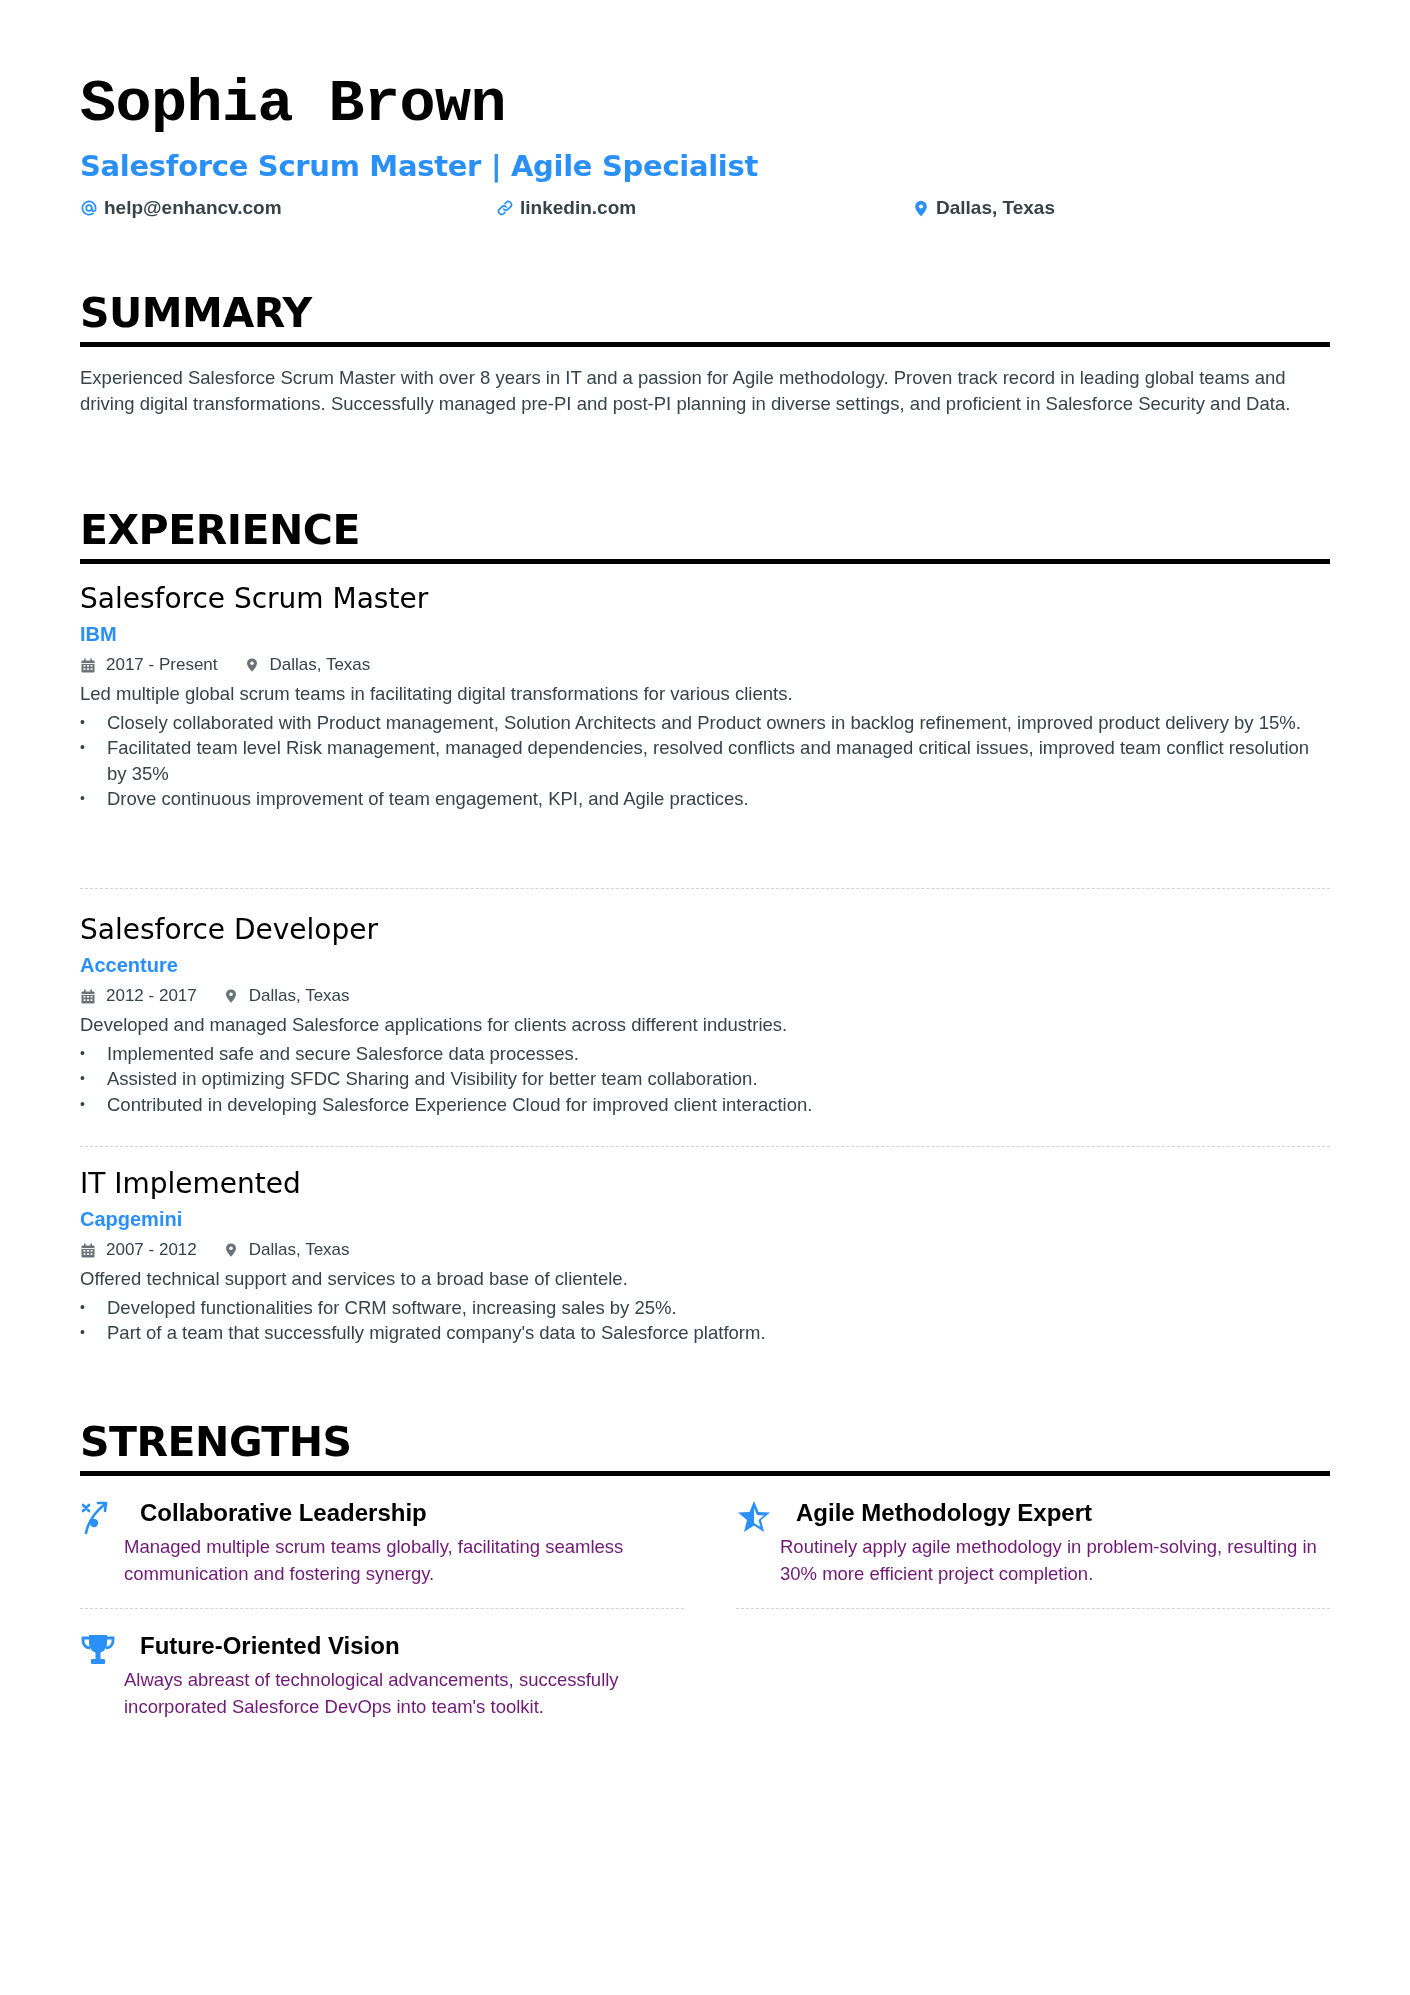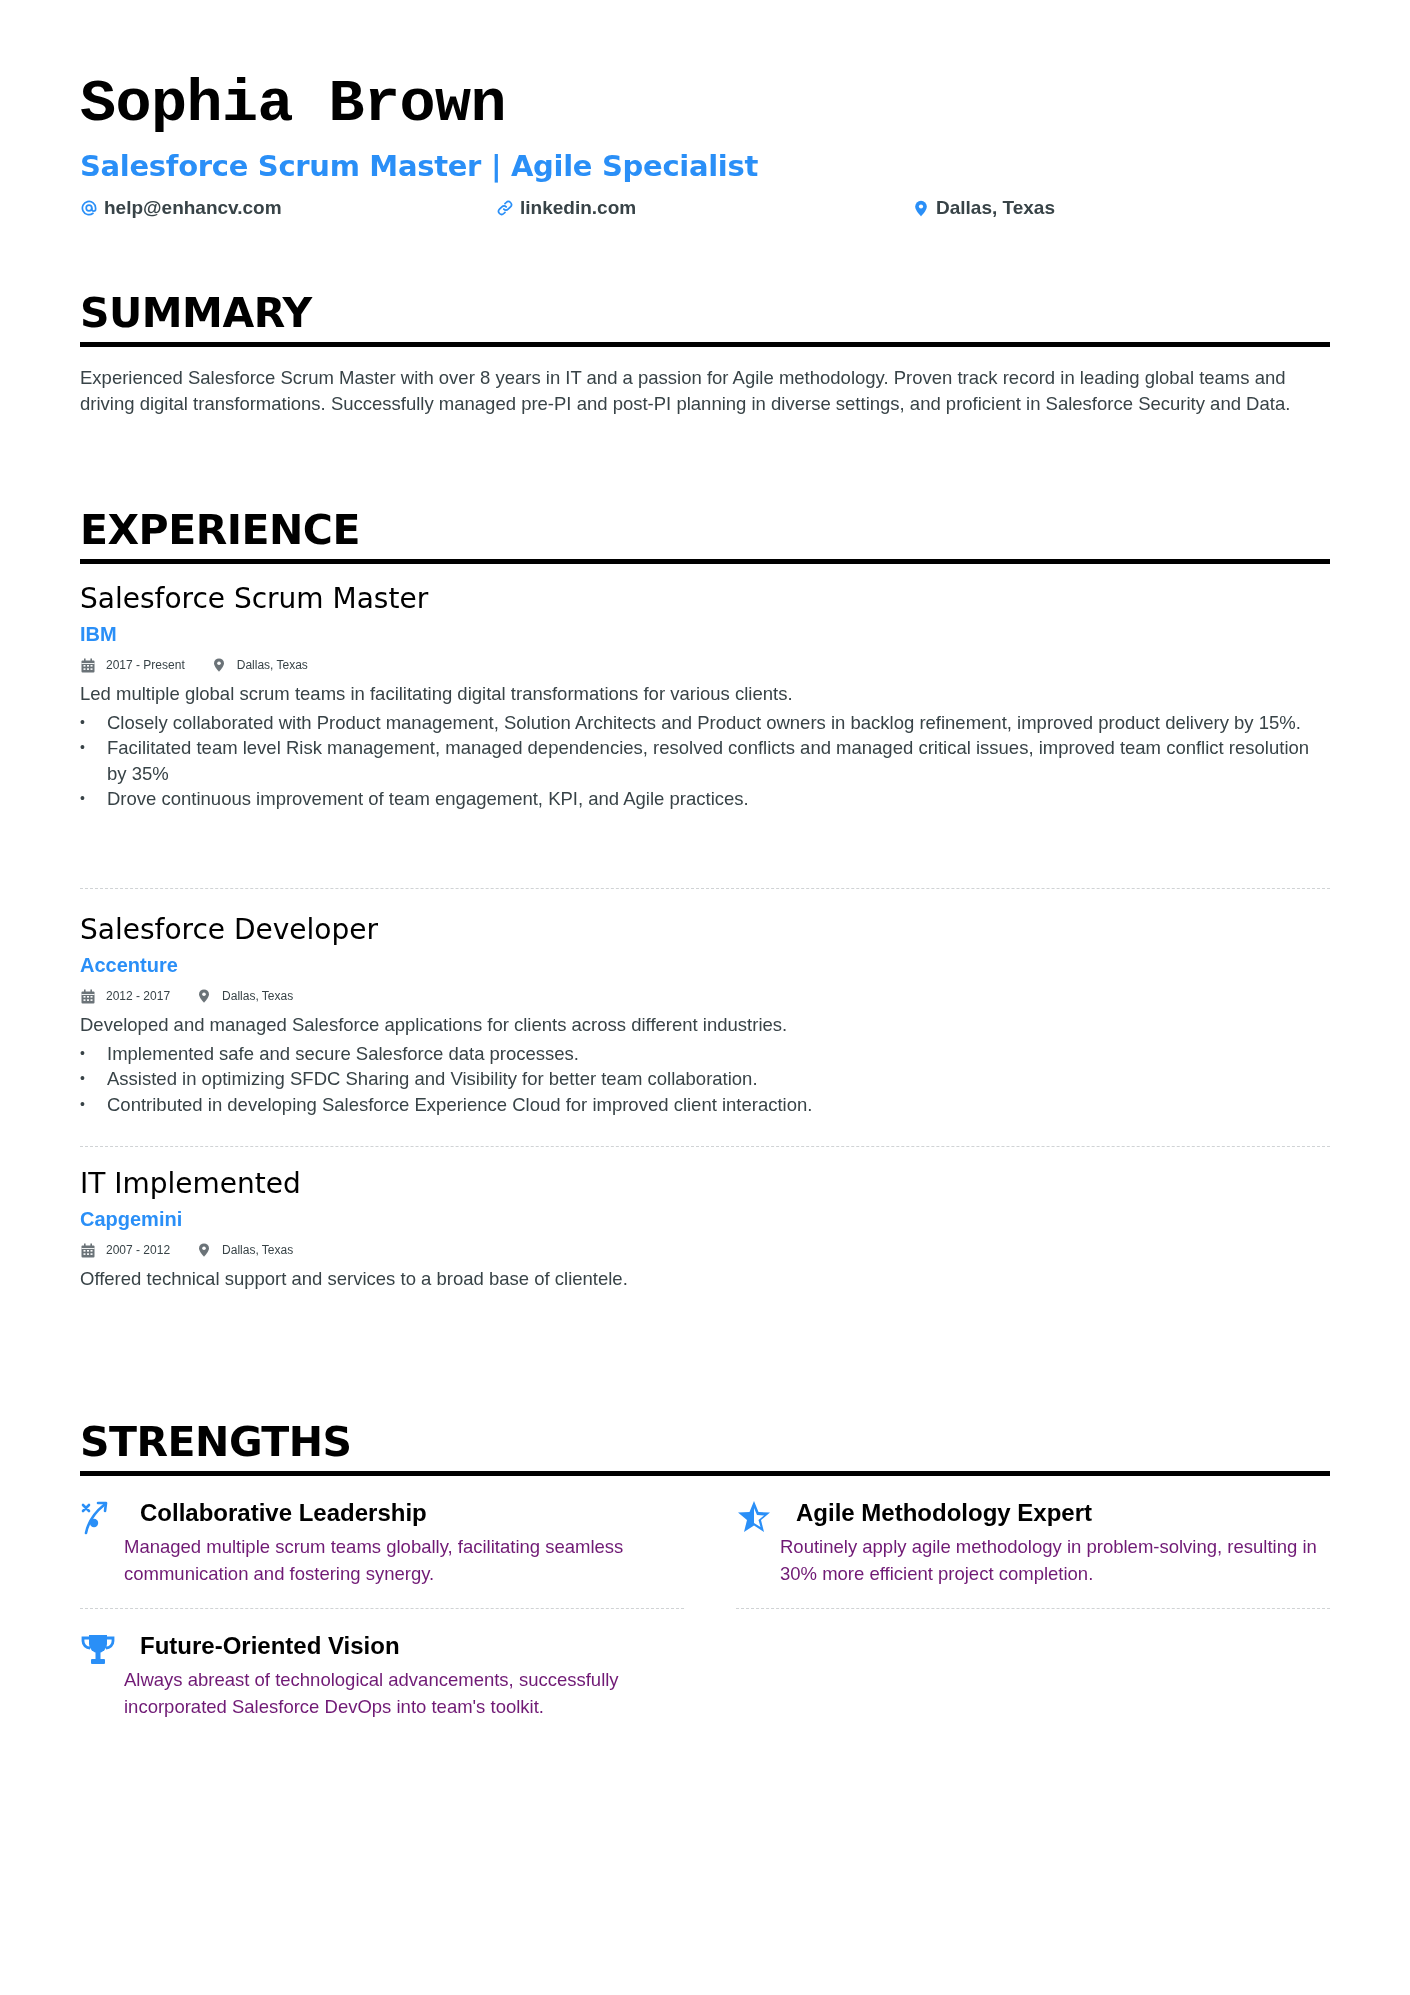--- a/index.html
+++ b/index.html
@@ -107,21 +107,21 @@
   .company {
     font-size: 20px;
     font-weight: bold;
     line-height: 30px;
     color: #2a8ff7;
     margin-top: 2px;
   }
   .meta {
     display: flex;
     align-items: center;
-    font-size: 12px;
+    font-size: 17px;
     line-height: 28px;
     color: #384347;
     margin-top: 2px;
   }
   .meta .m-ic {
     width: 16px;
     height: 16px;
     margin-right: 10px;
     display: inline-flex;
     align-items: center;
@@ -357,20 +357,24 @@
         <span class="m-ic">
           <svg width="12" height="16" viewBox="0 0 14 17">
               <path d="M7 0.8A5.8 5.8 0 0 0 1.2 6.6c0 4.2 5.8 9.8 5.8 9.8s5.8-5.6 5.8-9.8A5.8 5.8 0 0 0 7 0.8z" fill="#6b7378"></path>
               <circle cx="7" cy="6.5" r="2.1" fill="#ffffff"></circle>
             </svg>
         </span>
         <span>Dallas, Texas</span>
       </span>
     </div>
     <div class="desc">Offered technical support and services to a broad base of clientele.</div>
+    <ul class="bullets">
+      <li>Developed functionalities for CRM software, increasing sales by 25%.</li>
+      <li>Part of a team that successfully migrated company's data to Salesforce platform.</li>
+    </ul>
   </div>
 
   <div class="section-head" style="top:1417px;">
     <h2>STRENGTHS</h2>
     <div class="rule"></div>
   </div>
 
   <div class="strength" style="left:0; top:1497px;">
     <span class="s-ic">
       <svg width="36" height="36" viewBox="0 0 36 36">

